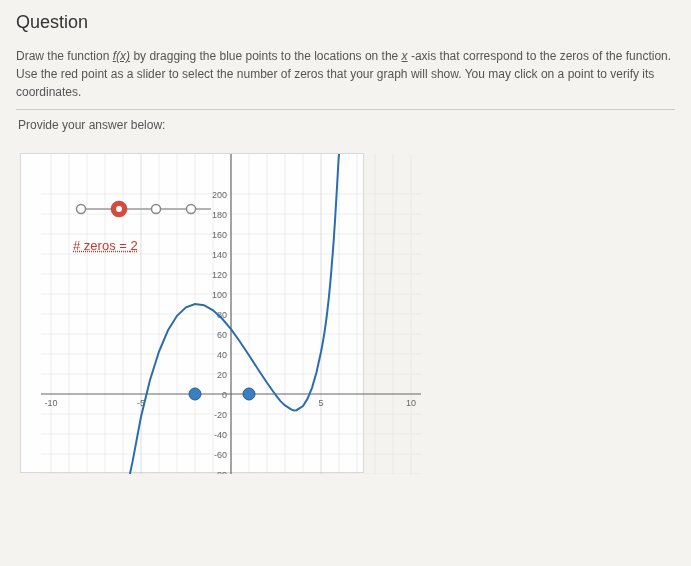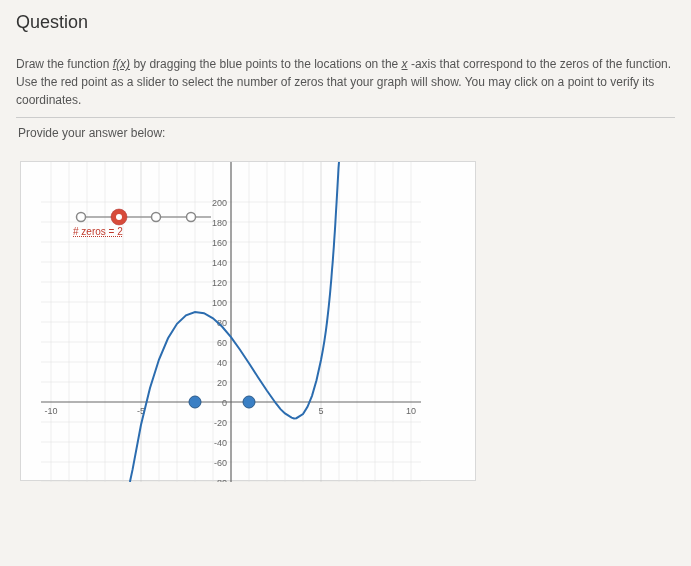--- a/index.html
+++ b/index.html
@@ -1,30 +1,30 @@
 <!DOCTYPE html>
 <html><head>
 <meta charset="utf-8">
 <style>
 * { margin: 0; padding: 0; box-sizing: border-box; }
 body { font-family: Arial, Helvetica, sans-serif; background: #e8e6e3; width: 691px; height: 566px; overflow: hidden; position: relative; }
 .page { background: #f5f3f0; width: 691px; height: 566px; padding: 12px 16px; position: relative; }
-.title { font-size: 18px; color: #333; font-weight: 500; margin-bottom: 22px; }
+.title { font-size: 18px; color: #333; font-weight: 500; margin-bottom: 14px; }
 .instructions { font-size: 12px; color: #555; line-height: 1.5; margin-bottom: 8px; }
 .formula { text-align: center; font-family: 'Times New Roman', serif; font-size: 15px; font-style: italic; margin: 6px 0 10px; color: #222; }
 .divider { border: none; border-top: 1px solid #ccc; margin: 8px 0; }
 .answer-label { font-size: 12px; color: #555; margin: 6px 0 21px 2px; }
-.graph-box { position: relative; width: 456px; height: 320px; margin-left: 4px; background: #fefefe; border: 1px solid #d8d8d8; }
+.graph-box { position: relative; width: 344px; height: 320px; margin-left: 4px; background: #fefefe; border: 1px solid #d8d8d8; }
 .graph-svg { position: absolute; left: 0; top: 0; }
 .bottom-bar { position: absolute; right: 16px; bottom: 12px; display: flex; align-items: center; gap: 10px; }
 .btn { font-size: 11px; padding: 8px 14px; border: 1px solid #b8b8b8; background: #f0efec; color: #555; letter-spacing: 0.5px; cursor: pointer; }
 .btn.submit { background: #2a7a8c; color: #fff; border-color: #2a7a8c; font-weight: bold; }
 .feedback-link { font-size: 11px; color: #666; display: inline-flex; align-items: center; gap: 4px; margin-right: 8px; cursor: pointer; }
 .feedback-link .ico { width: 12px; height: 10px; background: #888; display: inline-block; }
-.zeros-label { position: absolute; font-size: 10px; color: #c0392b; left: 52px; top: 64px; text-decoration: underline dotted; }
+.zeros-label { position: absolute; font-size: 13px; color: #c0392b; left: 52px; top: 84px; text-decoration: underline dotted; }
 .fx { font-style: italic; text-decoration: underline; }
 sup { font-size: 0.7em; }
 </style>
 </head>
 <body>
 <div class="page">
 
   <div class="title">Question</div>
 
   <div class="instructions">

